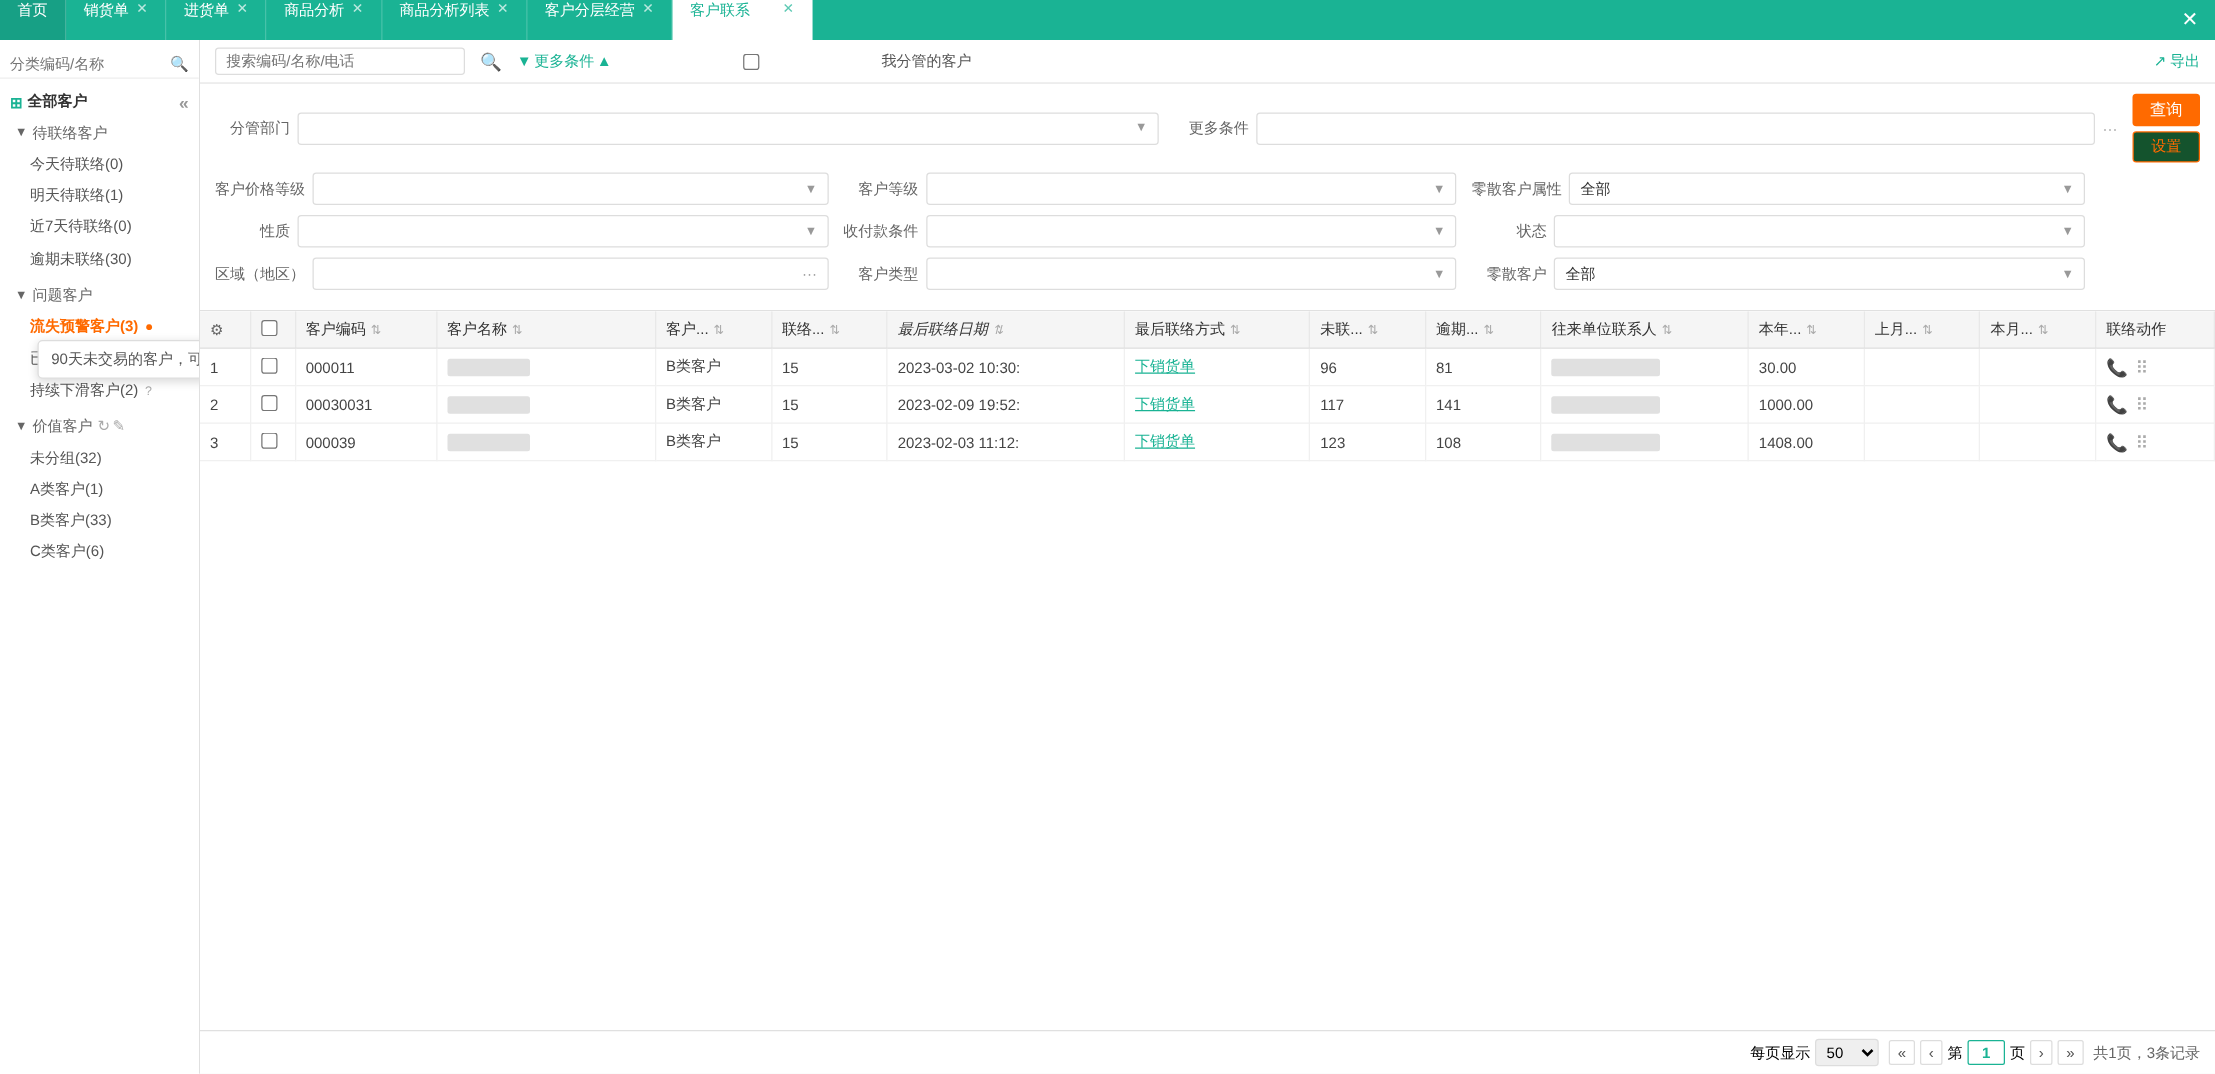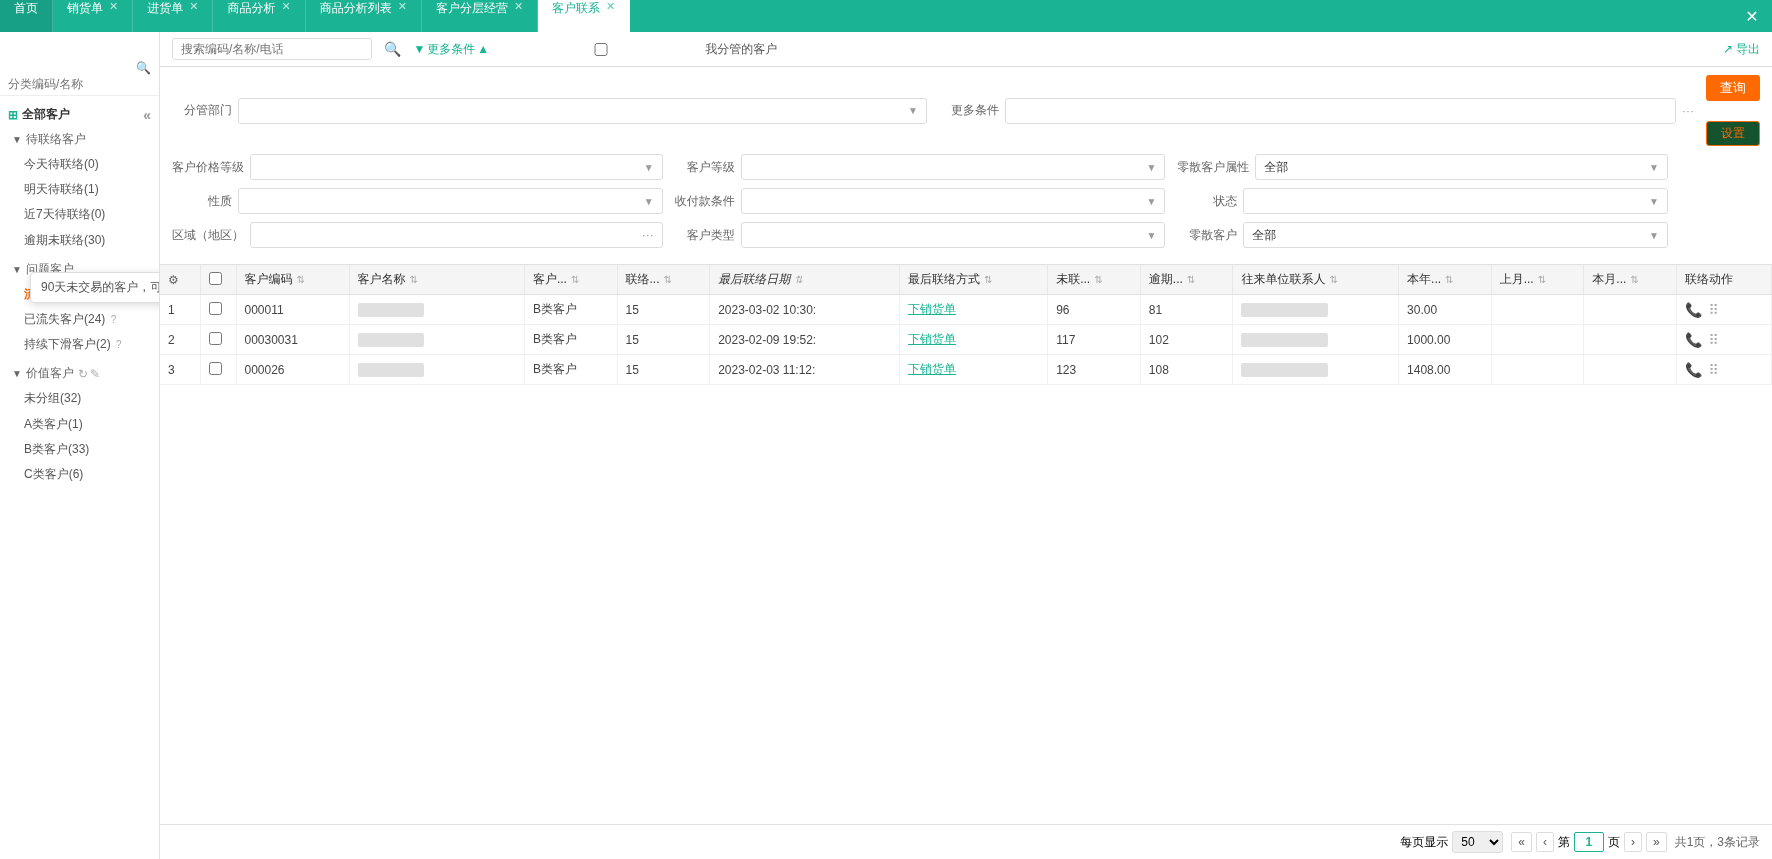--- a/index.html
+++ b/index.html
@@ -20,20 +20,21 @@
       padding: 0 14px;
       color: #fff;
       cursor: pointer;
       font-size: 13px;
       white-space: nowrap;
       border-right: 1px solid rgba(255,255,255,0.2);
     }
     .top-nav .nav-tab.active {
       background: #fff;
       color: #1ab394;
+      gap: 20px;
     }
     .top-nav .nav-tab .close-btn {
       margin-left: 6px;
       font-size: 11px;
       opacity: 0.7;
     }
     .top-nav .nav-tab.home {
       background: #17a085;
     }
     .top-nav .win-close {
@@ -71,21 +72,20 @@
       padding: 4px 8px;
       border-bottom: 1px solid #eee;
       margin-bottom: 6px;
     }
     .sidebar-search input {
       border: none;
       outline: none;
       font-size: 12px;
       color: #999;
       width: 100%;
-      margin-top: 33px;
     }
     .sidebar-section-header {
       display: flex;
       align-items: center;
       justify-content: space-between;
       padding: 4px 8px;
       font-weight: bold;
       color: #333;
       cursor: pointer;
     }
@@ -509,21 +509,21 @@
             <span class="arrow">▼</span>
           </div>
         </div>
         <div class="filter-item">
           <label>更多条件</label>
           <div class="select-box" style="flex:1;">
             <span></span>
           </div>
           <span class="dots">···</span>
         </div>
-        <div style="display:flex;flex-direction:column;gap:20px;">
+        <div style="display:flex;flex-direction:column;gap:4px;">
           <button class="btn-query">查询</button>
           <button class="btn-setting">设置</button>
         </div>
       </div>
 
       <div class="filter-row">
         <div class="filter-item">
           <label>客户价格等级</label>
           <div class="select-box">
             <span></span>
@@ -711,36 +711,36 @@
             <tr>
     <td>2</td>
     <td><input type="checkbox" style=""></td>
     <td>00030031</td>
     <td><span style="background:#e0e0e0;color:#e0e0e0;border-radius:2px;padding:0 20px;">&nbsp;&nbsp;&nbsp;&nbsp;&nbsp;&nbsp;&nbsp;&nbsp;</span></td>
     <td>B类客户</td>
     <td>15</td>
     <td>2023-02-09 19:52:</td>
     <td><span class="link-text">下销货单</span></td>
     <td>117</td>
-    <td>102</td>
+    <td>141</td>
     <td><span style="background:#e0e0e0;color:#e0e0e0;border-radius:2px;padding:0 30px;">&nbsp;&nbsp;&nbsp;&nbsp;&nbsp;&nbsp;&nbsp;&nbsp;</span></td>
     <td>1000.00</td>
     <td></td>
     <td></td>
     <td>
       <div class="action-icons">
         <span class="action-icon">📞</span>
         <span class="action-icon">⠿</span>
       </div>
     </td>
   </tr>
             <tr>
     <td>3</td>
     <td><input type="checkbox" style=""></td>
-    <td>000026</td>
+    <td>000039</td>
     <td><span style="background:#e0e0e0;color:#e0e0e0;border-radius:2px;padding:0 20px;">&nbsp;&nbsp;&nbsp;&nbsp;&nbsp;&nbsp;&nbsp;&nbsp;</span></td>
     <td>B类客户</td>
     <td>15</td>
     <td>2023-02-03 11:12:</td>
     <td><span class="link-text">下销货单</span></td>
     <td>123</td>
     <td>108</td>
     <td><span style="background:#e0e0e0;color:#e0e0e0;border-radius:2px;padding:0 30px;">&nbsp;&nbsp;&nbsp;&nbsp;&nbsp;&nbsp;&nbsp;&nbsp;</span></td>
     <td>1408.00</td>
     <td></td>

